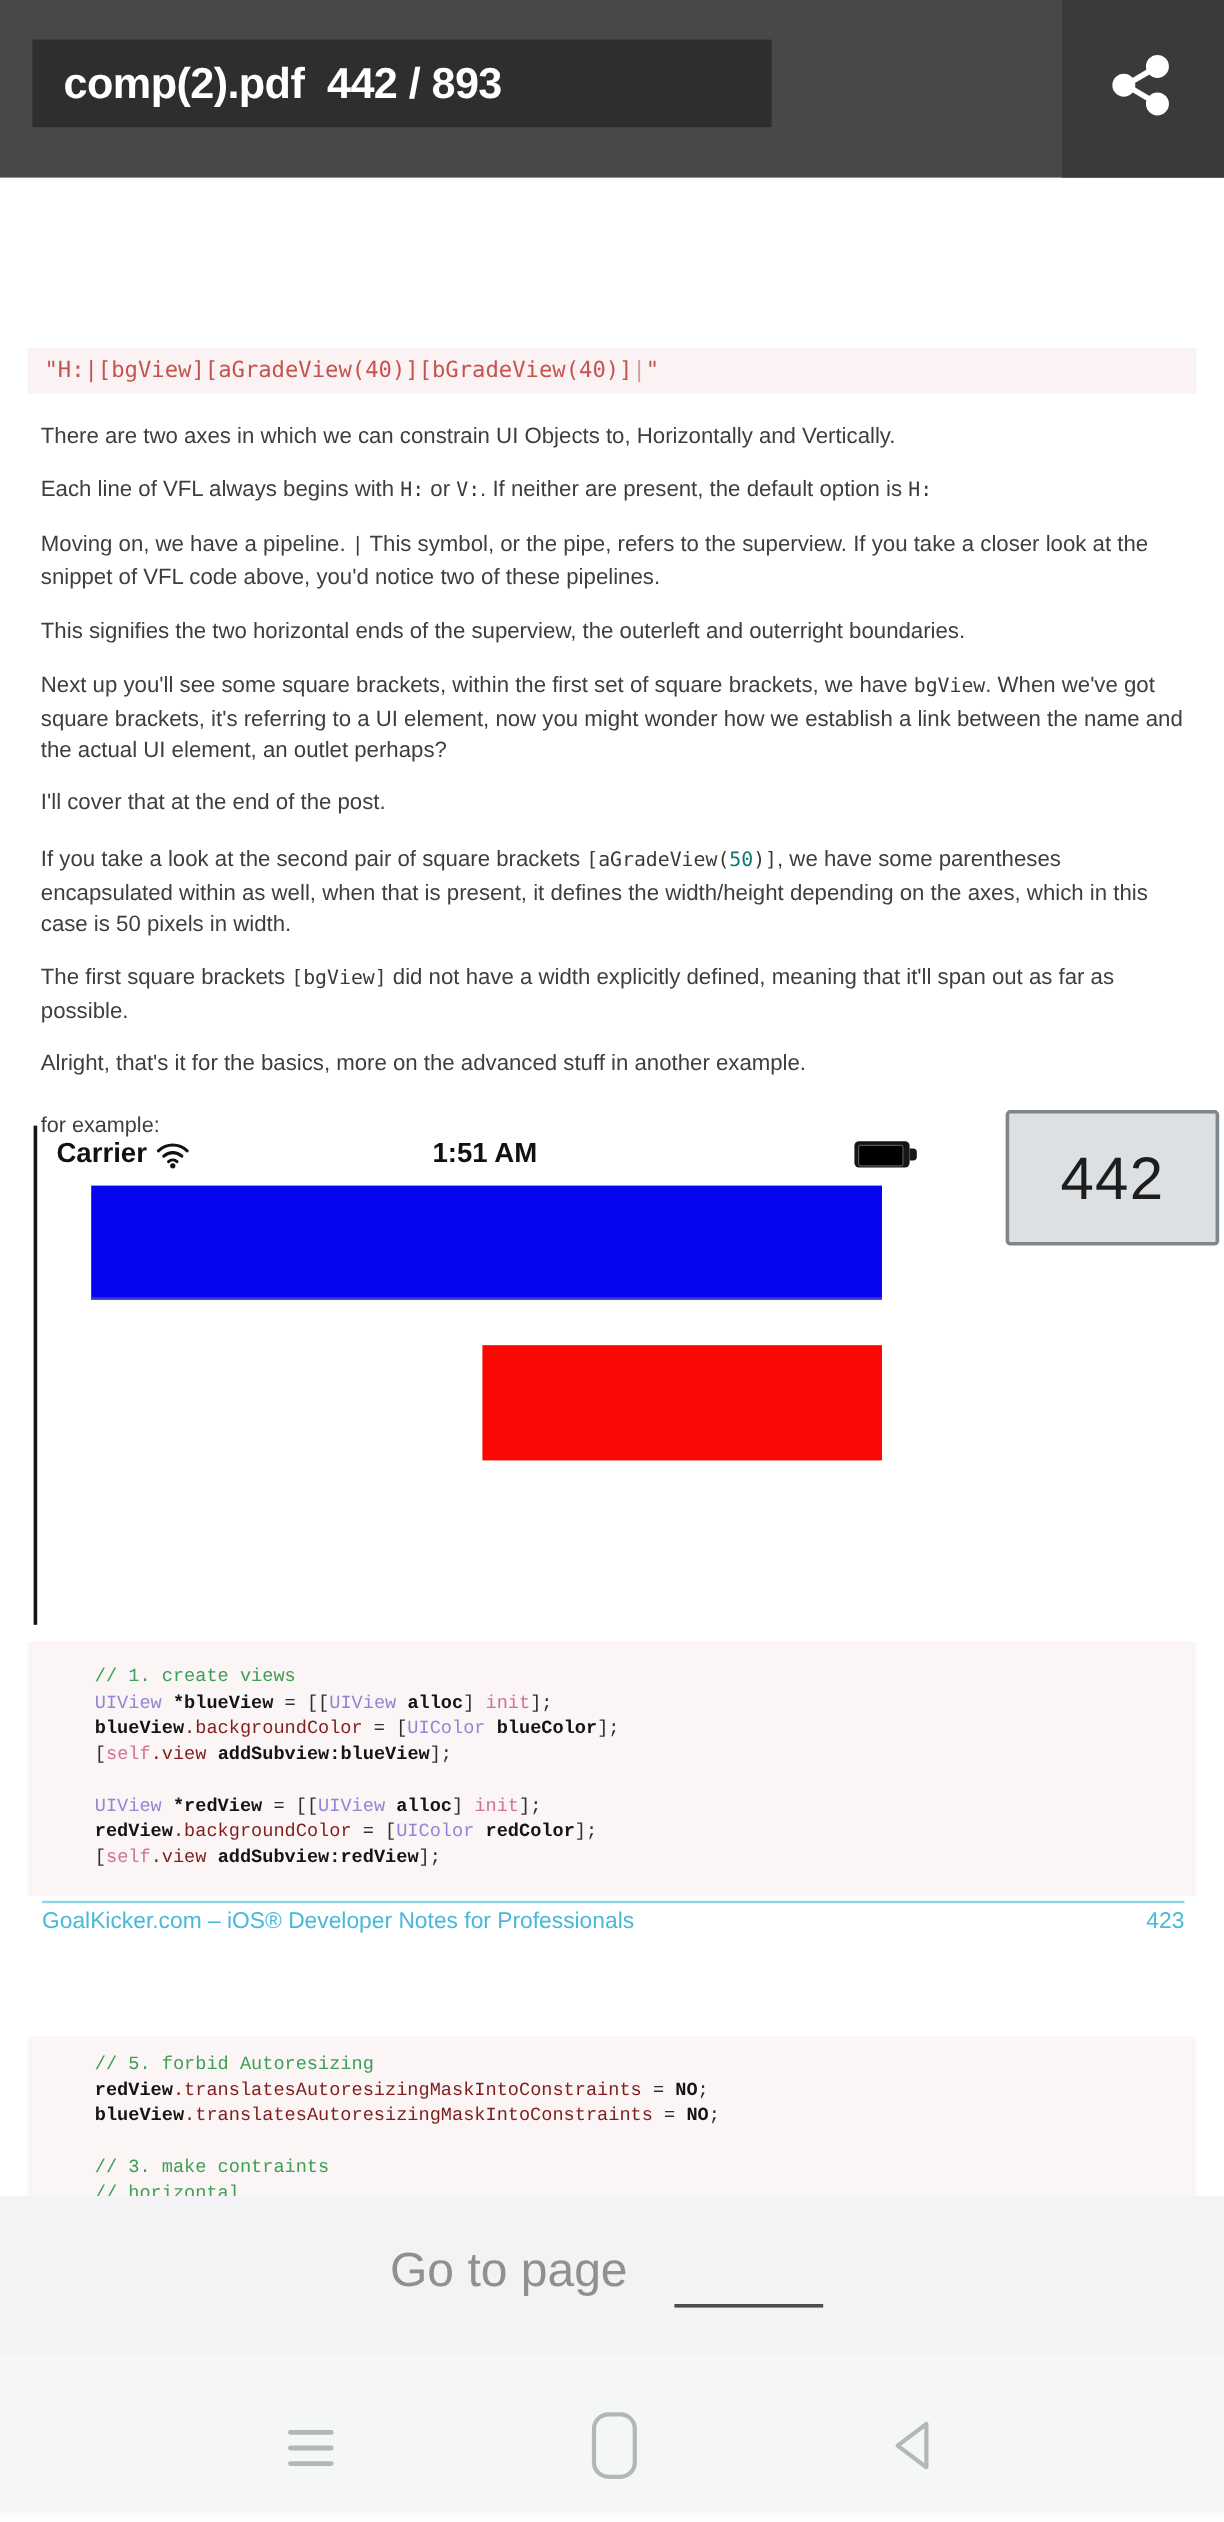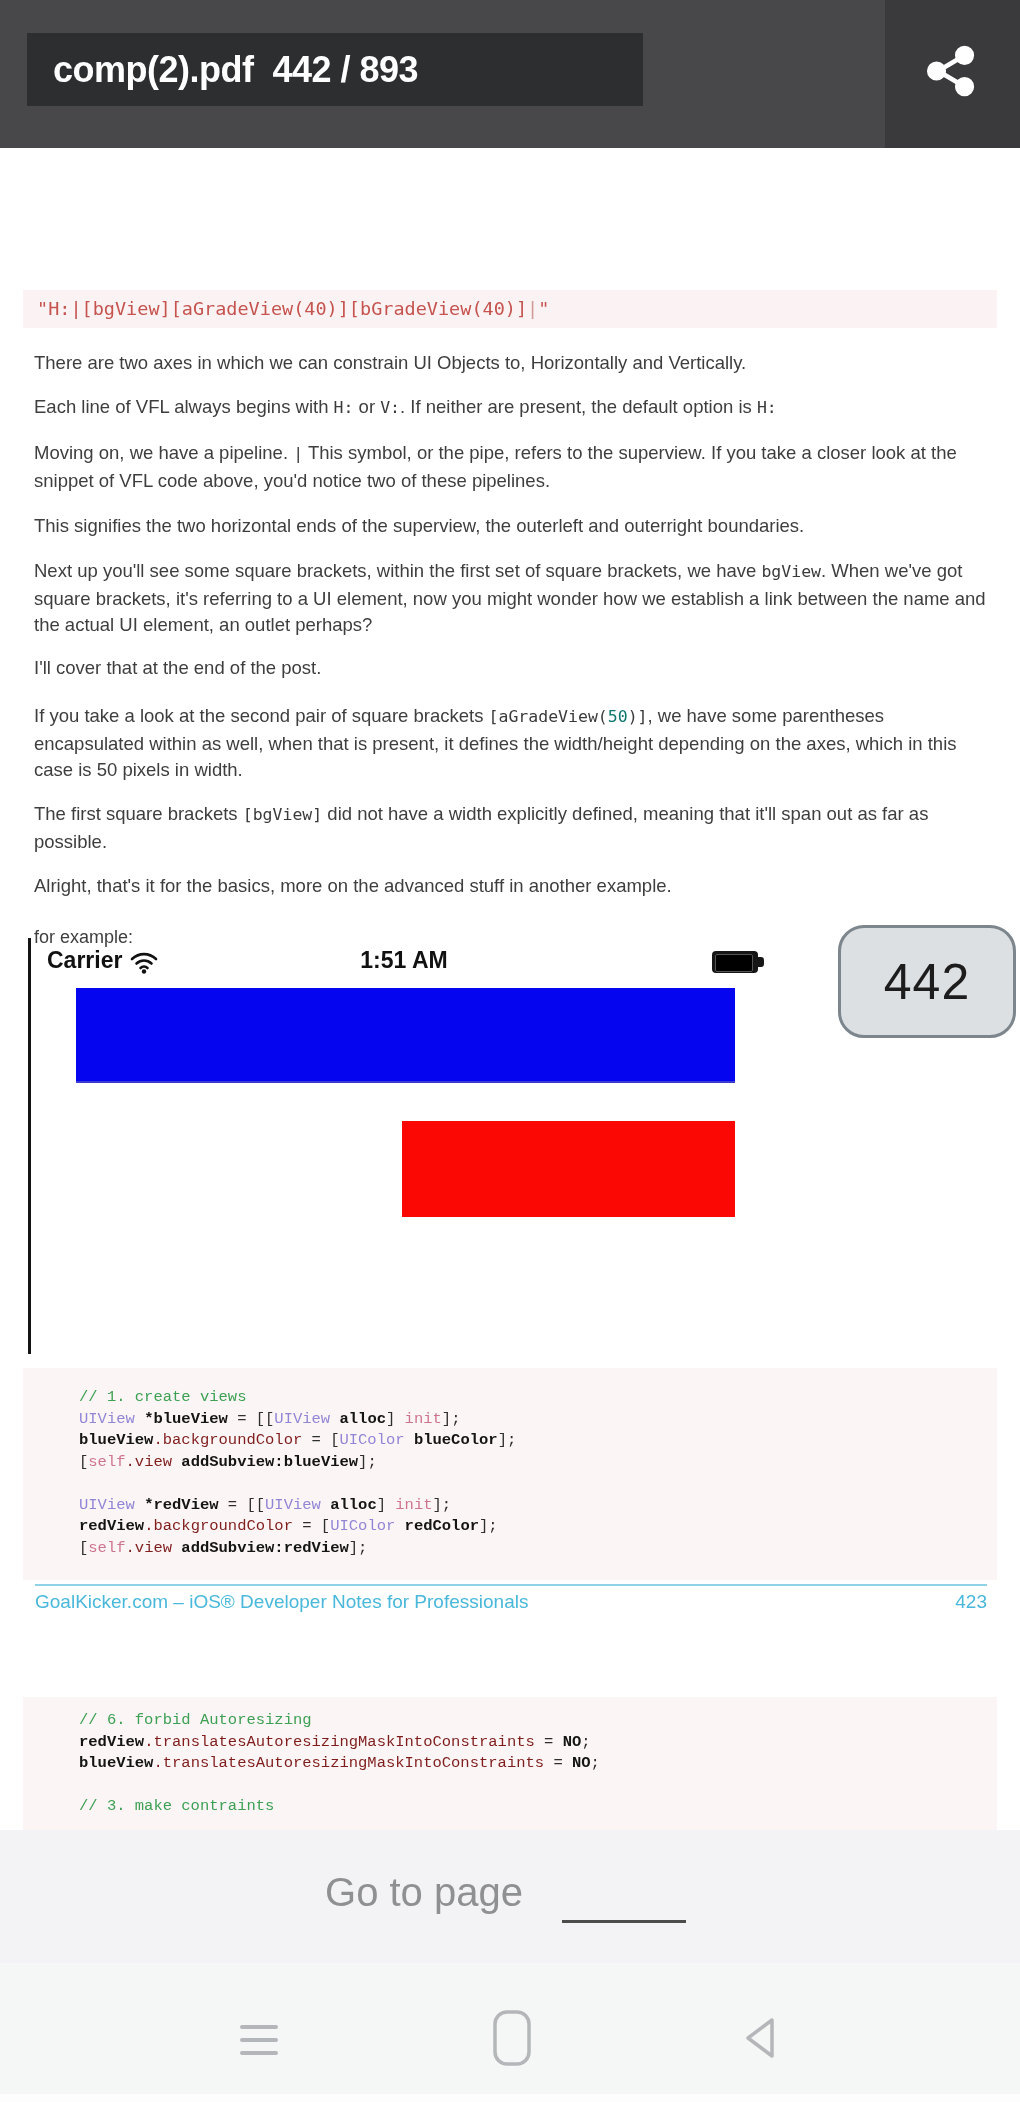--- a/index.html
+++ b/index.html
@@ -38,21 +38,21 @@
   .battery:after{content:"";position:absolute;left:46px;top:6px;width:6px;height:10px;background:#161616;
         border-radius:0 3px 3px 0;}
   .battery-inner{position:absolute;left:3px;top:3px;width:36px;height:16px;background:#000;
         border:1px solid #555;border-radius:2px;}
   .blue-view{position:absolute;left:76px;top:988px;width:659px;height:93px;background:#0505ef;
         border-bottom:2px solid #3b3bd0;}
   .red-view{position:absolute;left:402px;top:1121px;width:333px;height:96px;background:#fb0704;}
 
   
   .bubble{position:absolute;left:838px;top:925px;width:178px;height:113px;background:#dce0e3;
-        border:3px solid #7d868c;border-radius:26px;box-sizing:border-box;
+        border:3px solid #7d868c;border-radius:4px;box-sizing:border-box;
         display:flex;align-items:center;justify-content:center;
         font-size:50px;color:#1d1d1d;letter-spacing:1px;}
 
   
   .codeblock{position:absolute;left:23px;width:974px;background:#fcf5f5;
         font-family:Liberation Mono, monospace;font-size:15.5px;
         box-sizing:border-box;padding-left:56px;overflow:hidden;}
   #code1{top:1368px;height:212px;padding-top:19px;}
   #code2{top:1697px;height:133px;padding-top:13px;}
   .code-line{height:21.5px;line-height:21.5px;white-space:pre;}
@@ -149,25 +149,26 @@
       <div class="code-line"><span class="sg-typ">UIView</span><span class="sg-p"> </span><span class="sg-b">*redView</span><span class="sg-p"> = [[</span><span class="sg-typ">UIView</span><span class="sg-p"> </span><span class="sg-b">alloc</span><span class="sg-p">] </span><span class="sg-kw">init</span><span class="sg-p">];</span></div>
       <div class="code-line"><span class="sg-b">redView</span><span class="sg-prop">.backgroundColor</span><span class="sg-p"> = [</span><span class="sg-typ">UIColor</span><span class="sg-p"> </span><span class="sg-b">redColor</span><span class="sg-p">];</span></div>
       <div class="code-line"><span class="sg-p">[</span><span class="sg-kw">self</span><span class="sg-prop">.view</span><span class="sg-p"> </span><span class="sg-b">addSubview:redView</span><span class="sg-p">];</span></div>
     </div>
 
   <div class="footer-line"></div>
   <div class="footer-brand">GoalKicker.com – iOS® Developer Notes for Professionals</div>
   <div class="footer-page">423</div>
 
   <div id="code2" class="codeblock">
-      <div class="code-line"><span class="sg-cm">// 6. forbid Autoresizing</span></div>
+      <div class="code-line"><span class="sg-cm">// 5. forbid Autoresizing</span></div>
       <div class="code-line"><span class="sg-b">redView</span><span class="sg-prop">.translatesAutoresizingMaskIntoConstraints</span><span class="sg-p"> = </span><span class="sg-b">NO</span><span class="sg-p">;</span></div>
       <div class="code-line"><span class="sg-b">blueView</span><span class="sg-prop">.translatesAutoresizingMaskIntoConstraints</span><span class="sg-p"> = </span><span class="sg-b">NO</span><span class="sg-p">;</span></div>
       <div class="code-line">&nbsp;</div>
       <div class="code-line"><span class="sg-cm">// 3. make contraints</span></div>
+      <div class="code-line"><span class="sg-cm">// horizontal</span></div>
     </div>
 
   <div class="overlay-top"></div>
   <div class="overlay-bottom"></div>
   <div class="bottom-strip"></div>
   <div class="goto-label">Go to page</div>
   <div class="goto-input"></div>
 
   <div id="nav-recents" class="navbtn">
     <div class="hamb">

